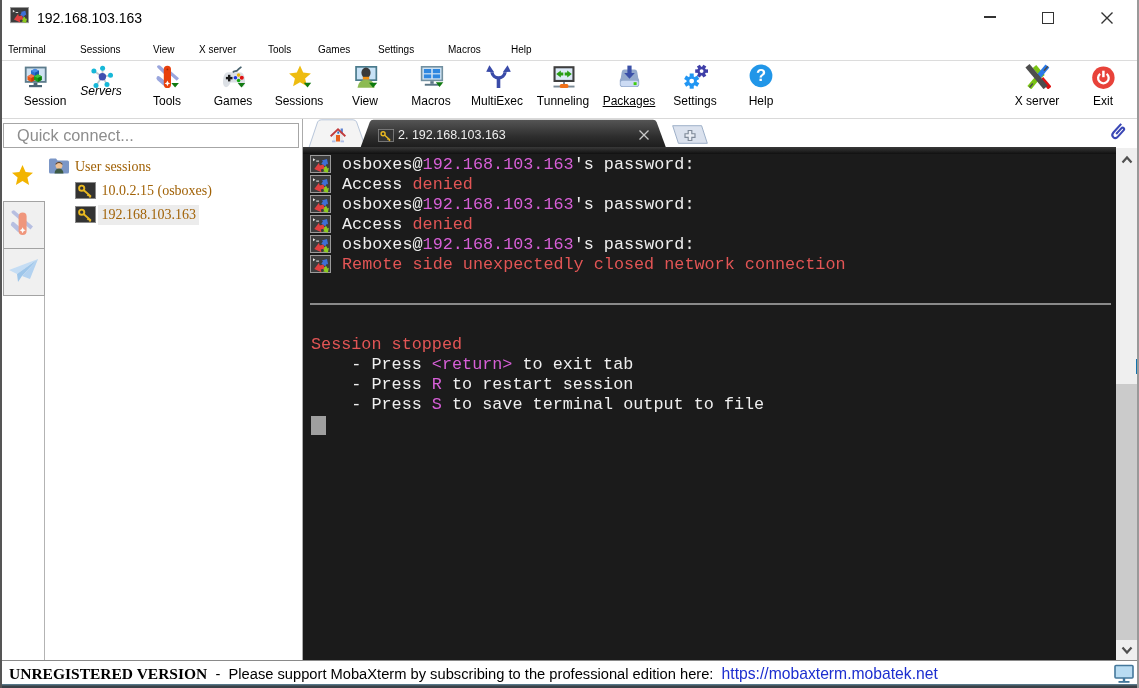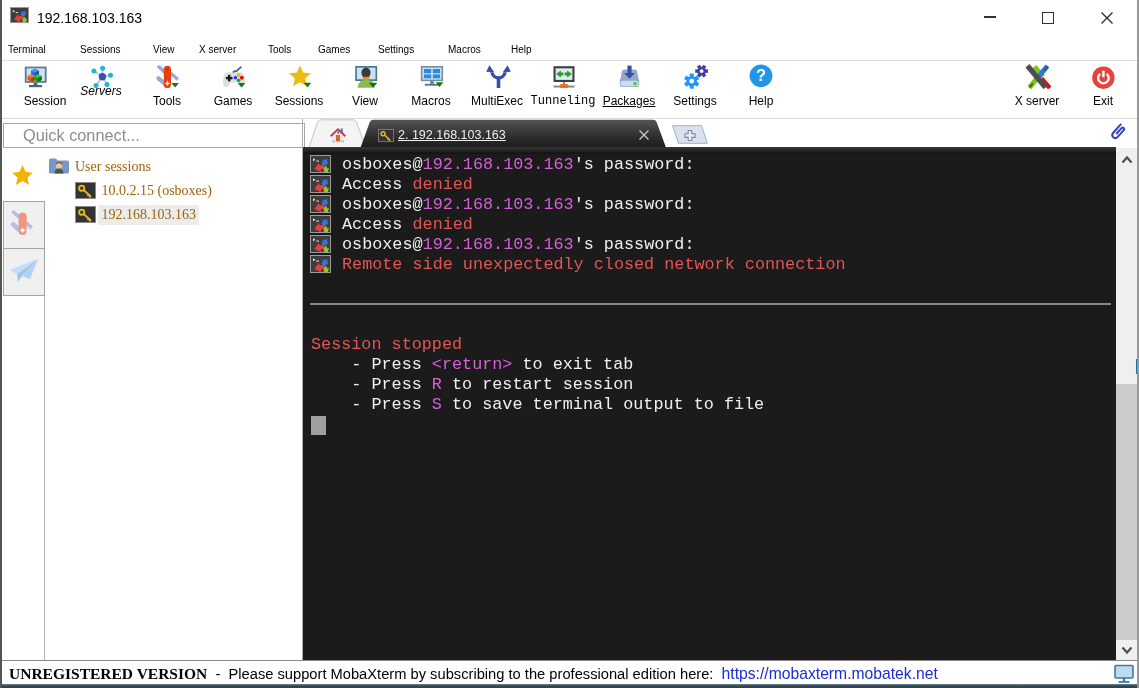--- a/index.html
+++ b/index.html
@@ -151,21 +151,21 @@
       <div class="lbl" style="left:461px;top:94px;">MultiExec</div>
       <svg class="abs" style="left:549.5px;top:62px" width="27" height="27" viewBox="0 0 27 27">
         <rect x="3.5" y="4.2" width="21" height="15.8" fill="#3f3f3f"></rect>
         <rect x="5.6" y="6.3" width="16.8" height="11.6" fill="#ddeaf8"></rect>
 <path d="M6.2 12.1 l4.6-3.5 v2 h2.5 v3 h-2.5 v2z" fill="#2a9e14"></path>
 <path d="M21.8 12.1 l-4.6-3.5 v2 h-2.5 v3 h2.5 v2z" fill="#2a9e14"></path>
 <rect x="13" y="20" width="2" height="3.5" fill="#7a8a96"></rect>
 <rect x="3.5" y="23.6" width="21" height="1.9" fill="#7a8a96"></rect>
 <rect x="9.8" y="22" width="8.6" height="4" rx="1.5" fill="#f07018"></rect>
       </svg>
-      <div class="lbl" style="left:527px;top:94px;font-family:Liberation Mono, monospace;">Tunneling</div>
+      <div class="lbl" style="left:527px;top:94px;">Tunneling</div>
       <svg class="abs" style="left:615.5px;top:62px" width="27" height="27" viewBox="0 0 27 27">
         <path d="M4.5 17.5 L5.8 9.8 Q6.2 7.6 8.4 7.6 L18.6 7.6 Q20.8 7.6 21.2 9.8 L22.5 17.5z" fill="#93a9cc"></path>
 <rect x="3.8" y="16" width="19.4" height="9" rx="2.8" fill="#93a9cc"></rect>
 <rect x="4.6" y="18.8" width="17.8" height="5.4" rx="2" fill="#ccdbf4"></rect>
 <rect x="11.4" y="3.6" width="4.2" height="8" fill="#3a50a8"></rect>
         <path d="M8.2 11 h10.6 l-5.3 5.8z" fill="#3a50a8"></path>
 <rect x="17.6" y="20.2" width="3" height="2.9" fill="#3fcc10"></rect>
       </svg>
       <div class="lbl" style="left:593px;top:94px;text-decoration:underline;">Packages</div>
       <svg class="abs" style="left:681.5px;top:62px" width="27" height="27" viewBox="0 0 27 27">
@@ -204,21 +204,21 @@
       <div class="lbl" style="left:1001px;top:94px;">X server</div>
       <svg class="abs" style="left:1089.5px;top:62px" width="27" height="27" viewBox="0 0 27 27">
         <circle cx="13.4" cy="15.7" r="11.2" fill="#e8423a"></circle>
 <path d="M13.4 8.7 L13.4 15.2" stroke="#fff" stroke-width="2.5" fill="none"></path>
 <path d="M10.2 11.8 A 5.3 5.3 0 1 0 16.6 11.8" stroke="#fff" stroke-width="2.3" fill="none"></path>
       </svg>
       <div class="lbl" style="left:1067px;top:94px;">Exit</div>
     </div>
 <div class="abs" style="left:0;top:118px;width:1139px;height:1px;background:#d9d9d9;"></div>
 
-<div class="abs" style="left:3px;top:123px;width:281px;height:23px;border:1px solid #a6a6a6;font-size:16.3px;color:#8d8d8d;line-height:23px;padding-left:19px;">Quick connect...</div>
+<div class="abs" style="left:3px;top:123px;width:281px;height:23px;border:1px solid #a6a6a6;font-size:16.3px;color:#8d8d8d;line-height:23px;padding-left:13px;">Quick connect...</div>
 <div class="abs" style="left:302px;top:119px;width:1px;height:541px;background:#ababab;"></div>
 <div class="abs" style="left:44px;top:295px;width:1px;height:365px;background:#b3b3b3;"></div>
 
 <svg class="abs" style="left:11px;top:164px" width="23" height="22" viewBox="0 0 23 22">
       <path d="M11.5 1 L14.6 8 L22 8.7 L16.4 13.6 L18.1 21 L11.5 17.1 L4.9 21 L6.6 13.6 L1 8.7 L8.4 8z" fill="#f2b400"></path>
     </svg>
 
 <div class="abs" style="left:3px;top:201px;width:40px;height:46px;background:#f0f0f0;border:1px solid #a3a3a3;"></div>
 <svg class="abs" style="left:9px;top:205px" width="28" height="36" viewBox="0 0 28 36">
   <g opacity="0.8">
@@ -271,21 +271,21 @@
   <rect x="4" y="8" width="10" height="7.5" fill="#e9e9ea"></rect>
   <path d="M1 9.5 L9 2 L17 9.5 L15.7 10.9 L9 4.6 L2.3 10.9z" fill="#c23b3b"></path>
   <rect x="7" y="9" width="4" height="6.5" fill="#e8601c"></rect>
   <rect x="8.3" y="5.5" width="1.9" height="2.2" fill="#2a6fc0"></rect>
   <rect x="3" y="14.5" width="3.5" height="1.8" fill="#aebfe8"></rect>
   <rect x="11.5" y="14.5" width="3.5" height="1.8" fill="#aebfe8"></rect>
 </svg>
 <svg class="abs" style="left:378px;top:127.5px" width="16" height="15" viewBox="0 0 21 17">
       <use href="#keyicon"></use>
     </svg>
-<div class="abs" style="left:398px;top:128px;font-size:12.5px;color:#ededed;text-decoration:underline;">2. 192.168.103.163</div>
+<div class="abs" style="left:398px;top:128px;font-size:12.5px;color:#ededed;">2. 192.168.103.163</div>
 <svg class="abs" style="left:638px;top:128.5px" width="12" height="12">
       <path d="M1.5 1.5 L10.5 10.5 M10.5 1.5 L1.5 10.5" stroke="#c9c9c9" stroke-width="1.3"></path>
     </svg>
 
 <svg class="abs" style="left:671px;top:124.5px" width="37" height="19" viewBox="0 0 37 19">
   <path d="M1.7 0.7 L30.6 0.7 L36.3 18.3 L7.4 18.3z" fill="#dbe2ee" stroke="#9eb0c8" stroke-width="1"></path>
   <path d="M17.2 5.5 h3.6 v3.2 h3.2 v3.6 h-3.2 v3.2 h-3.6 v-3.2 h-3.2 v-3.6 h3.2z" fill="#e9edf4" stroke="#7f8a99" stroke-width="1.15"></path>
 </svg>
 
 <svg class="abs" style="left:1106px;top:120px" width="24" height="24" viewBox="0 0 22 22">

